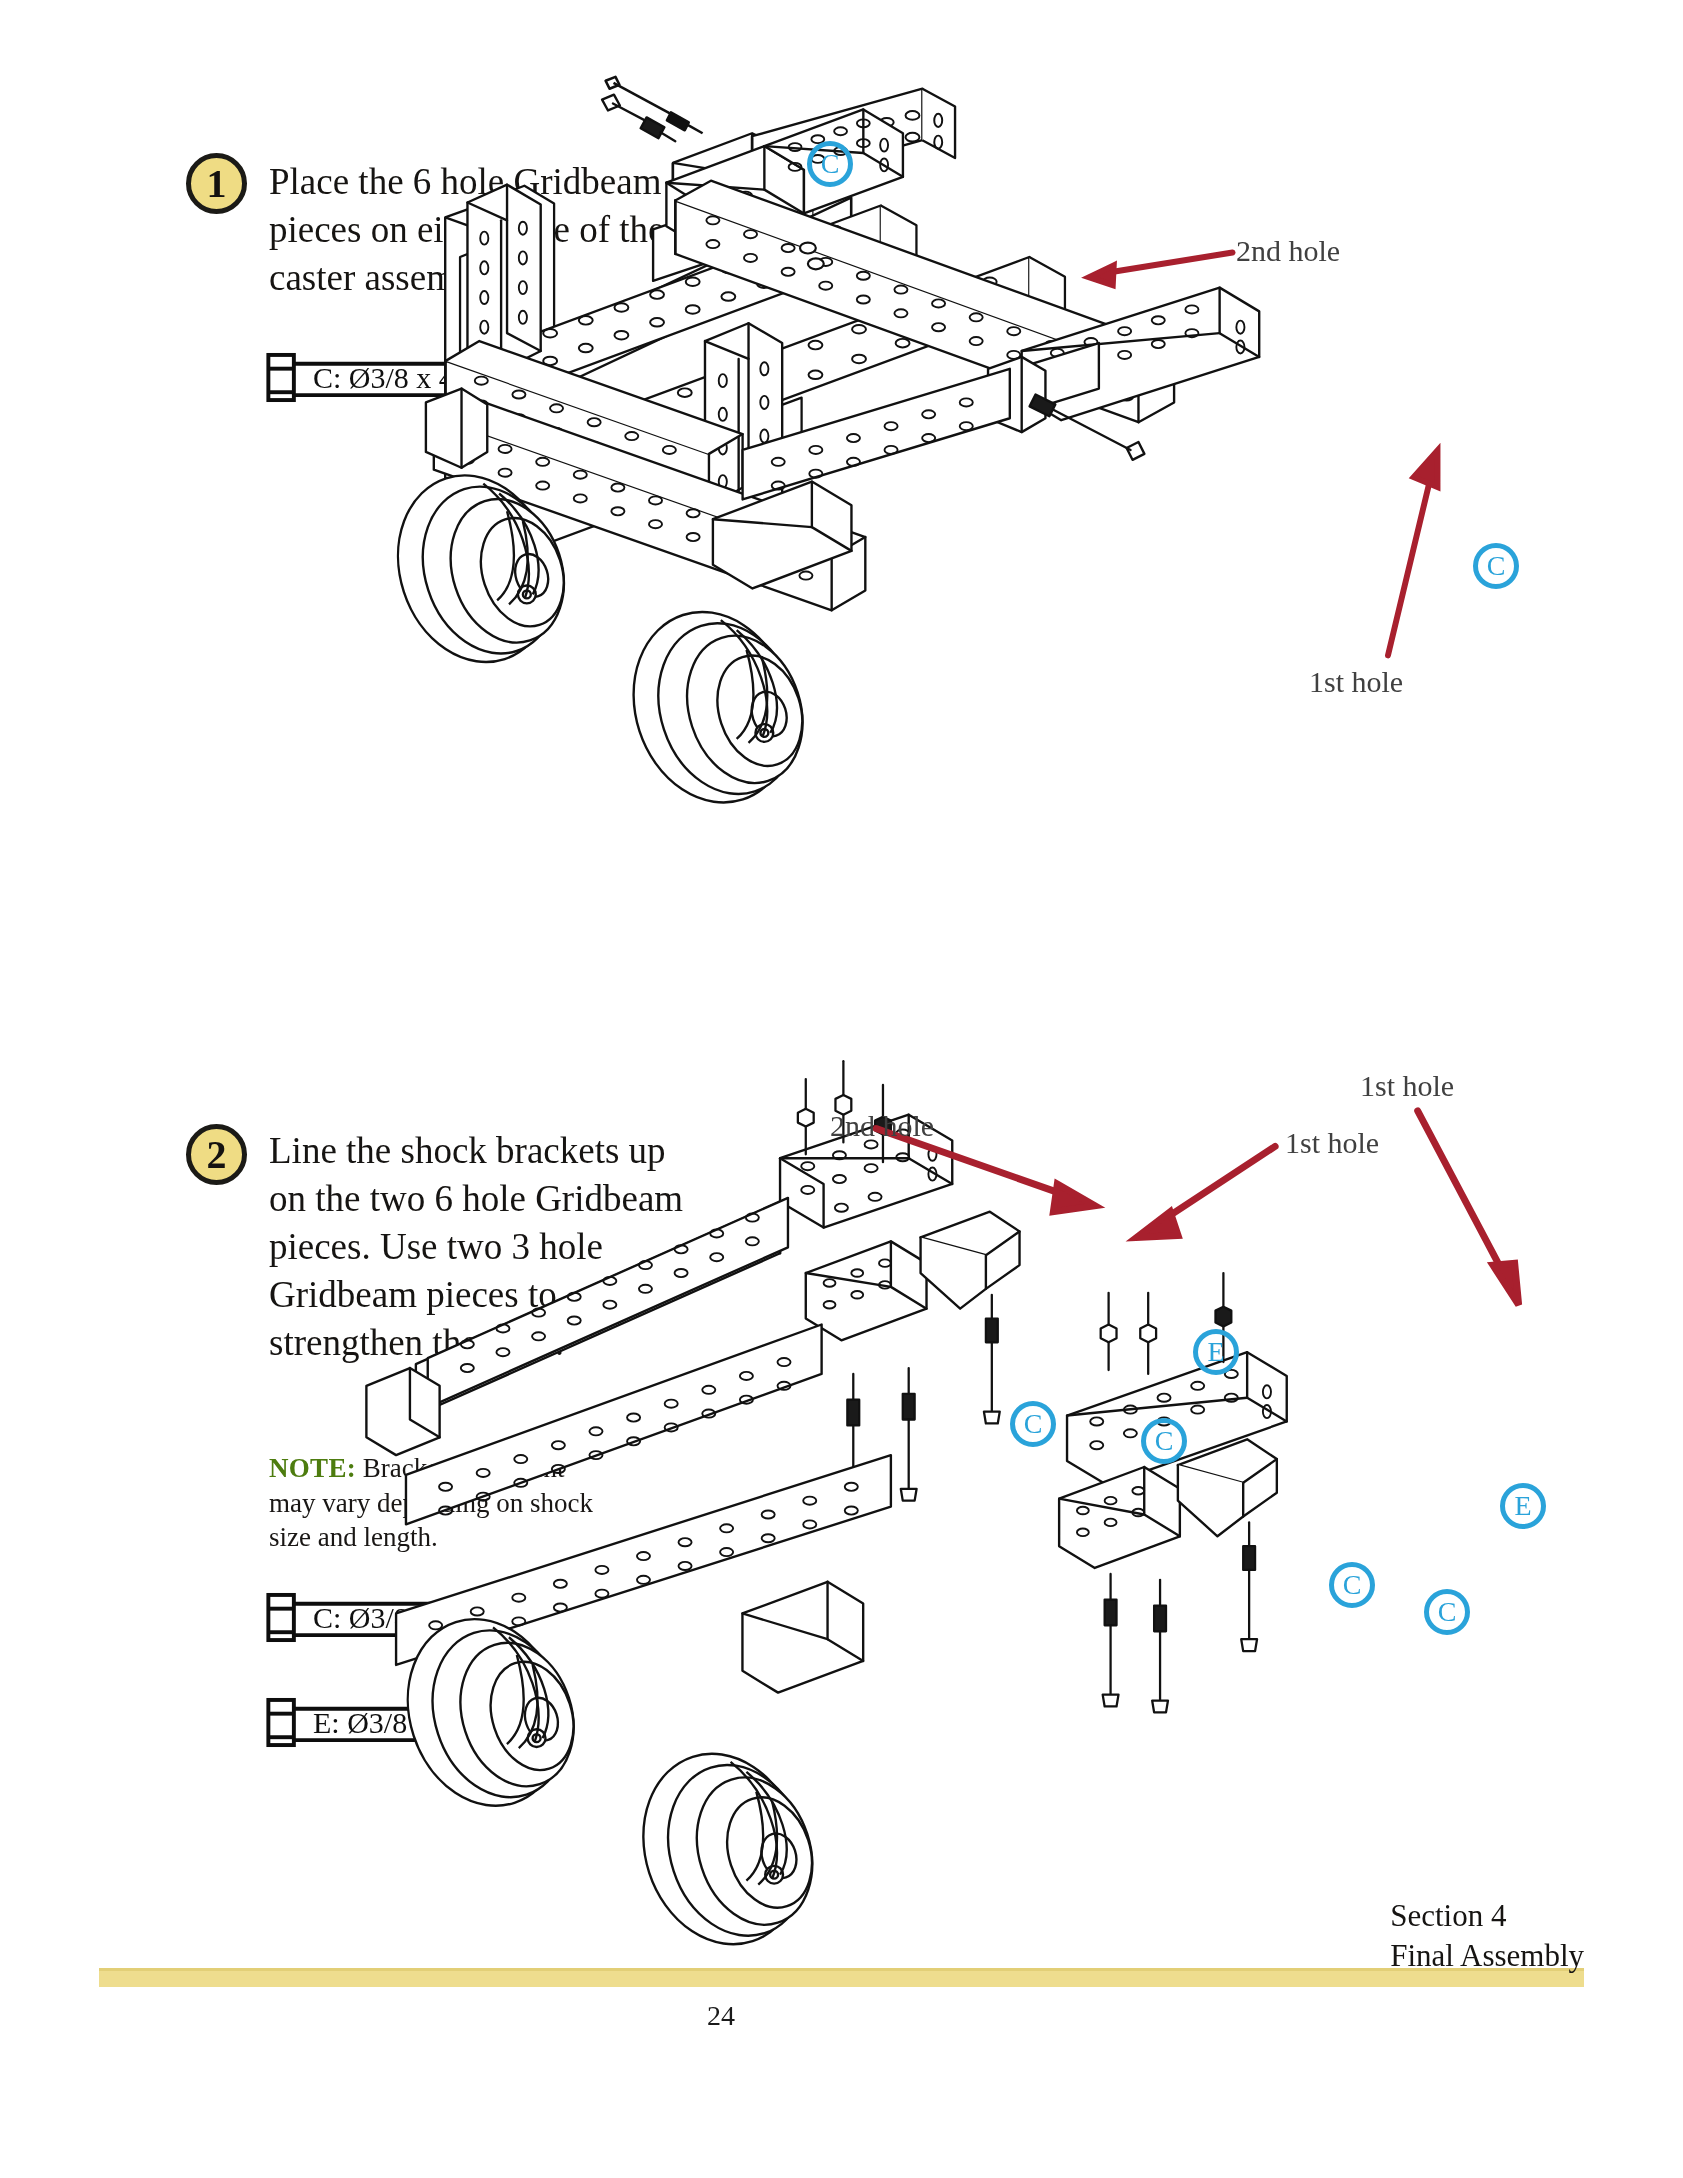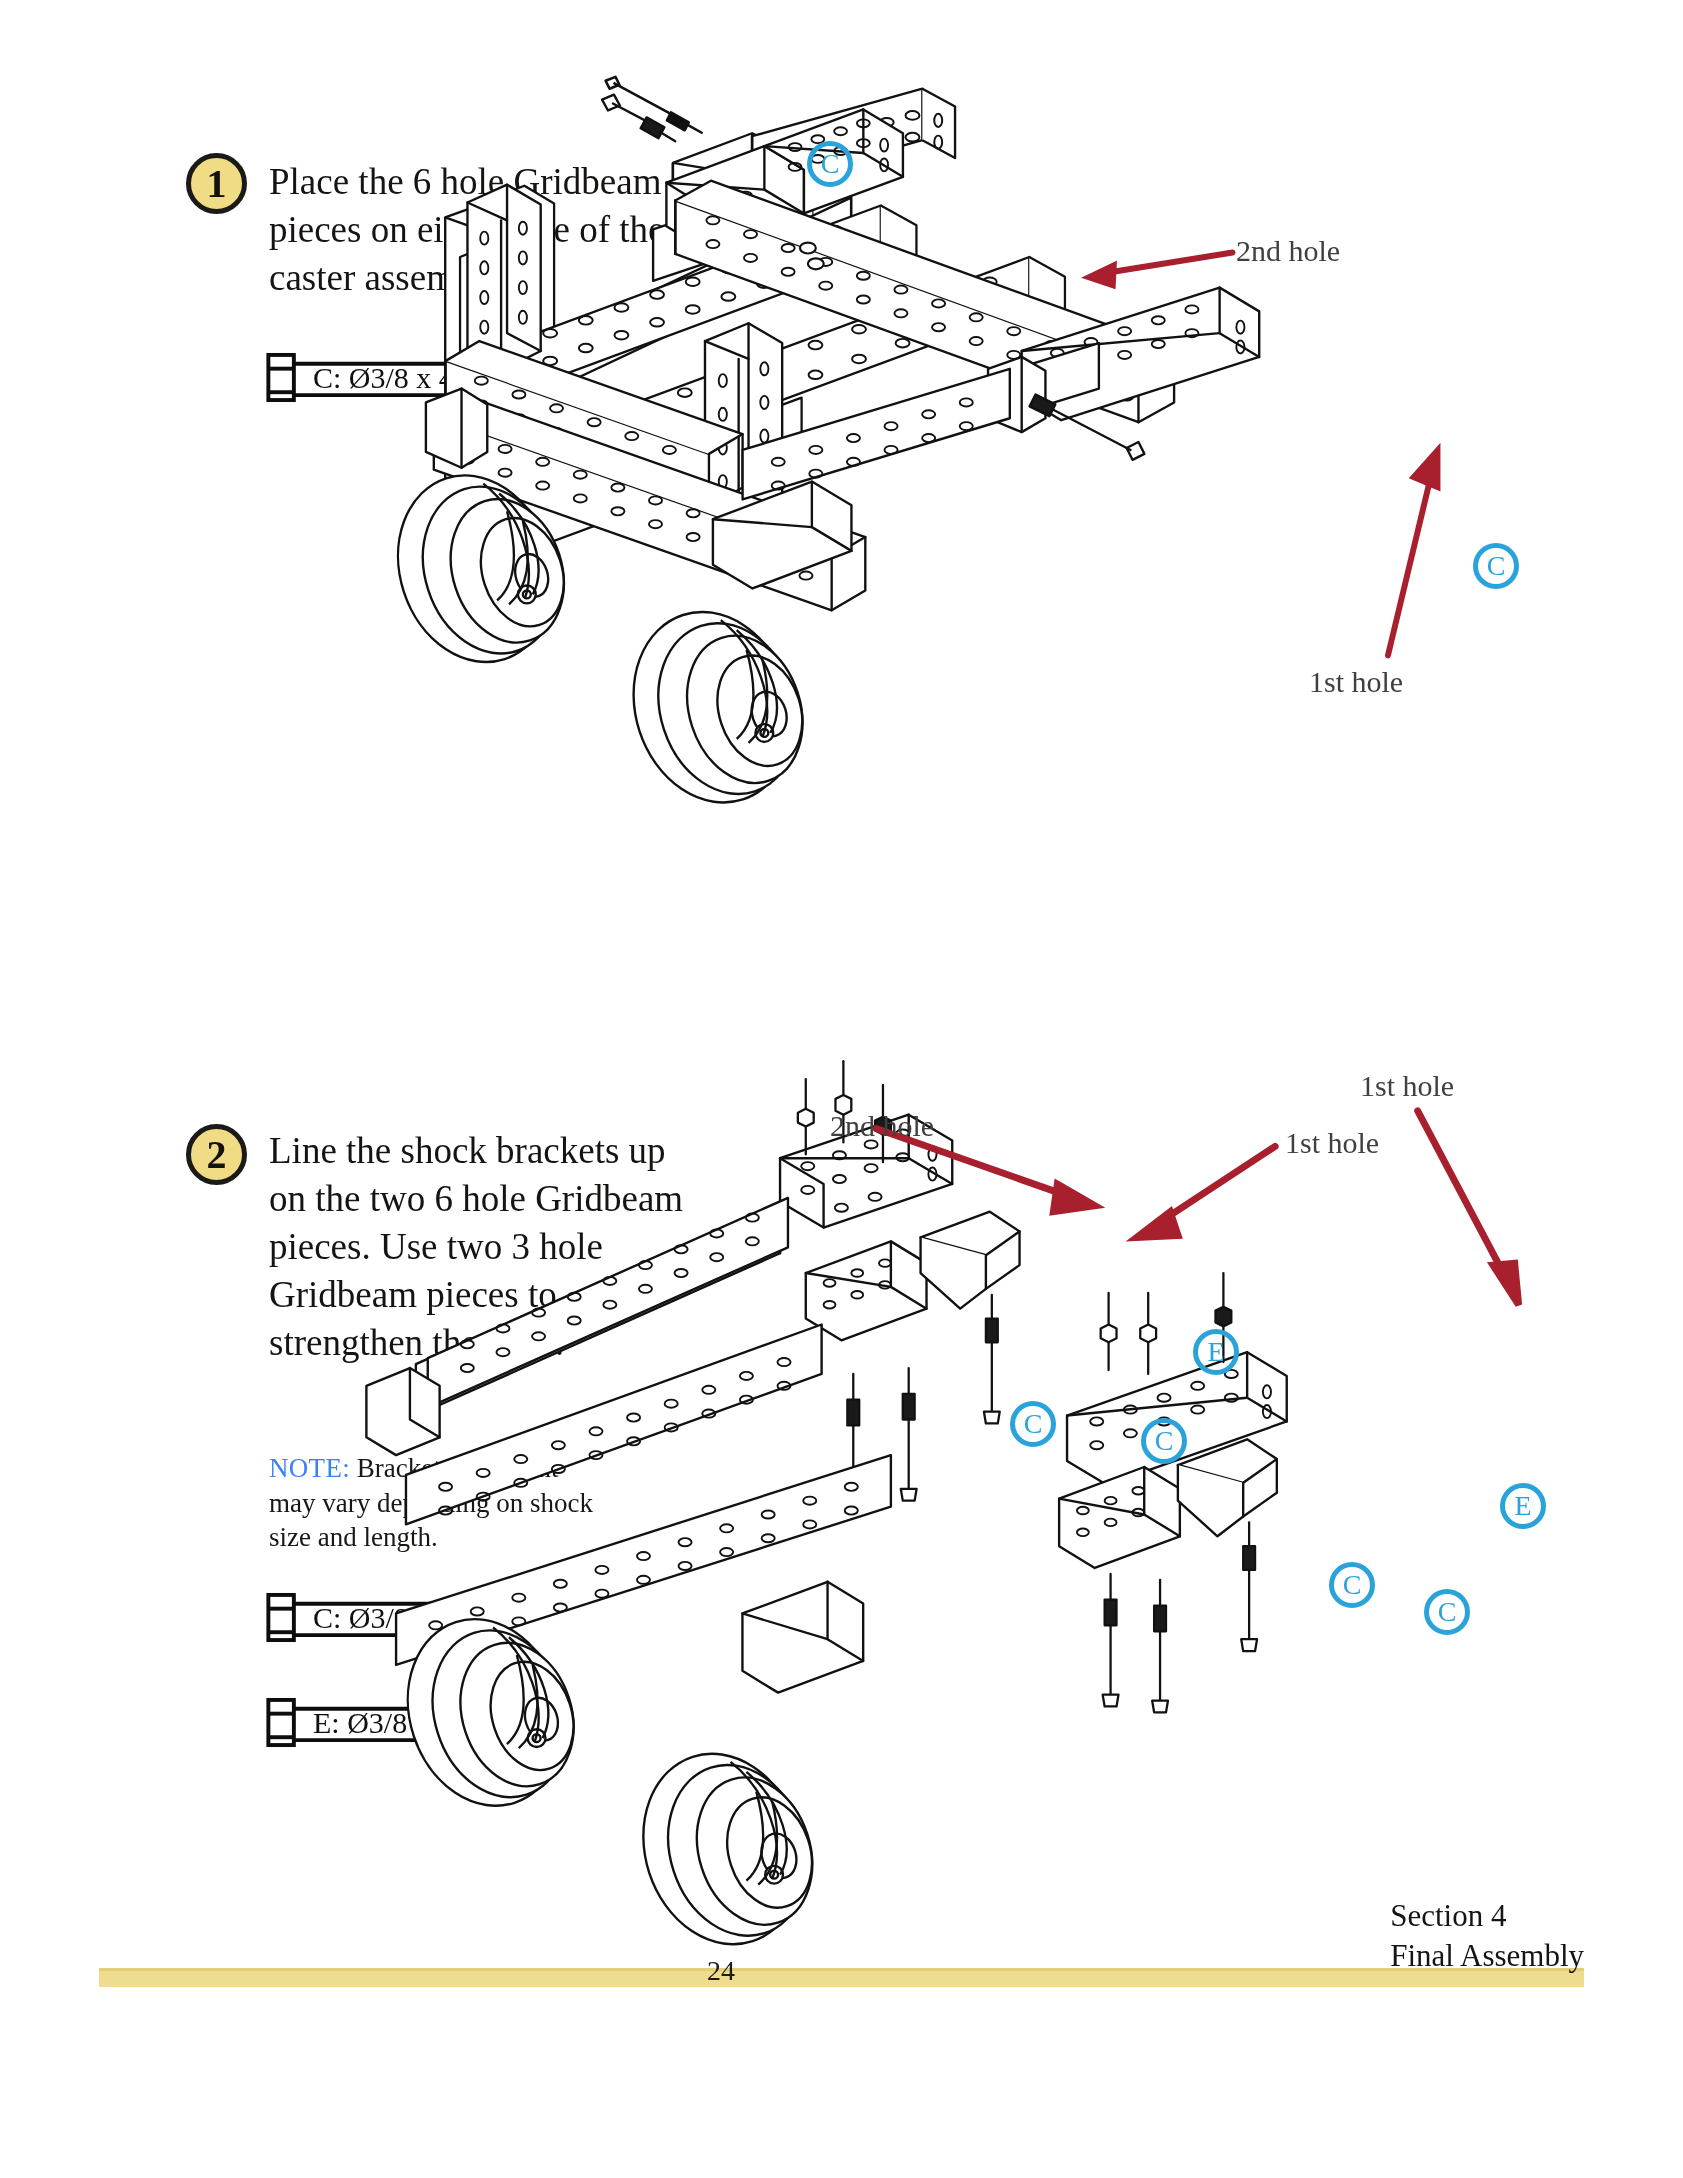--- a/index.html
+++ b/index.html
@@ -36,21 +36,21 @@
     color:#161412;
     font-family:"Liberation Serif", serif;
   }
   .note {
     position:absolute;
     font-size:27px;
     line-height:1.28;
     color:#1a1715;
     font-family:"Liberation Serif", serif;
   }
-  .note b { color:#3b82f6; font-weight:normal; letter-spacing:0.3px; }
+  .note b { color:#4d7c0f; font-weight:bold; letter-spacing:0.3px; }
 
   
   .bolt-callout { position:absolute; height:51px; }
   .bolt-callout svg { position:absolute; left:0; top:0; overflow:visible; }
   .bolt-label {
     position:absolute;
     left:48px; top:50%;
     transform:translateY(-50%);
     font-size:30px;
     font-family:"Liberation Serif", serif;
@@ -85,21 +85,21 @@
   
   .footer-rule {
     position:absolute;
     left:99px; top:1968px;
     width:1485px; height:16px;
     background:#eedd8e;
     border-top:3px solid #e2cf77;
   }
   .page-num {
     position:absolute;
-    left:0; top:1955px; width:1442px;
+    left:0; top:2000px; width:1442px;
     text-align:center;
     font-size:28px;
     color:#1a1a1a;
   }
   .footer-right {
     position:absolute;
     right:99px; top:1896px;
     text-align:left;
     font-size:31px;
     line-height:1.30;

